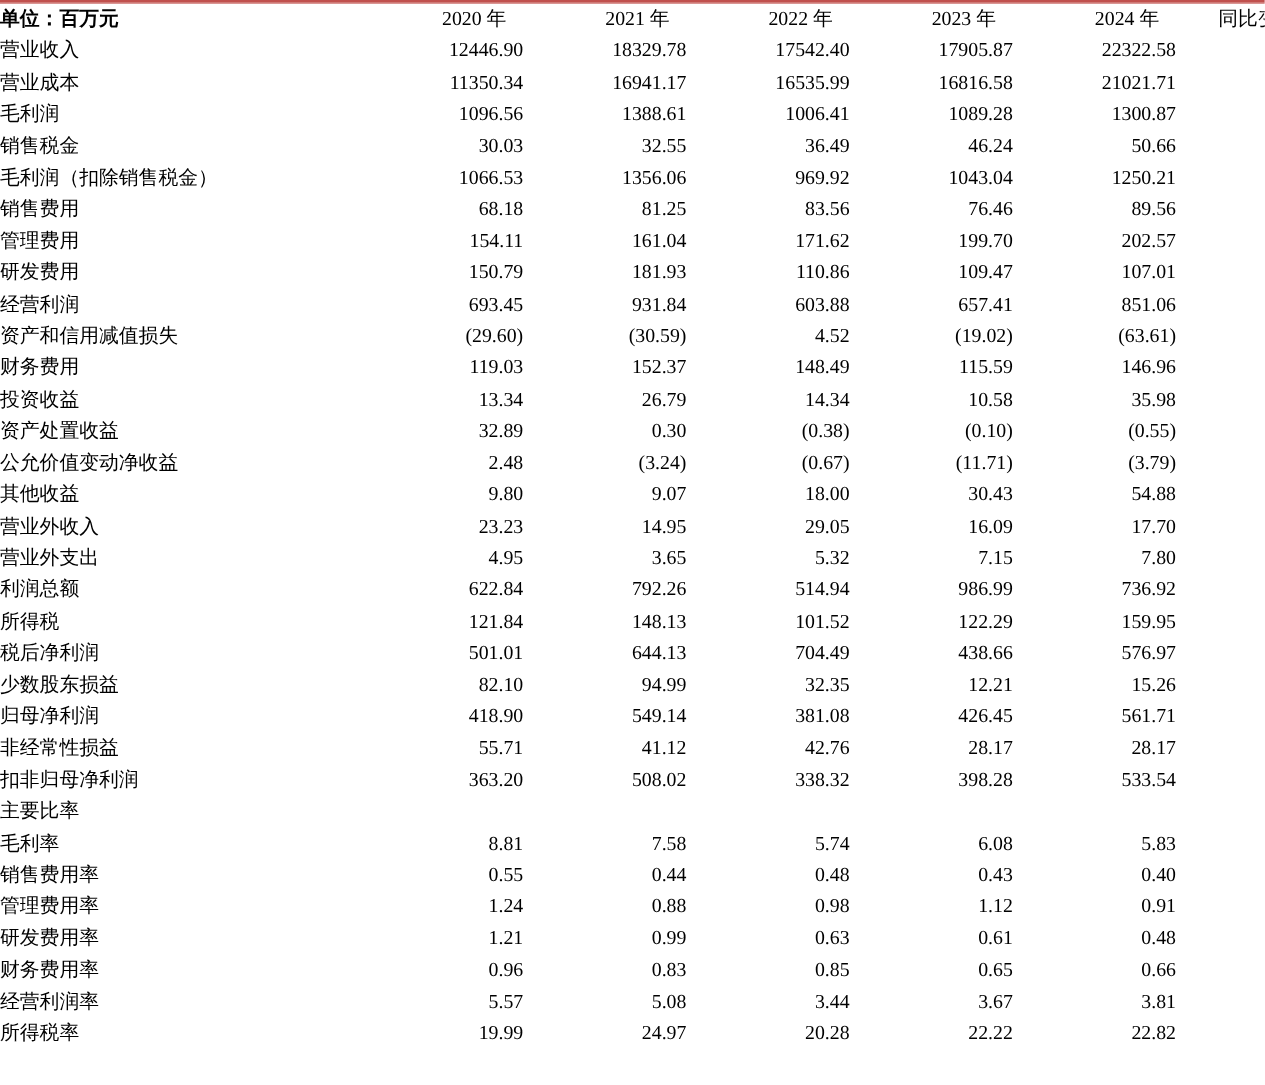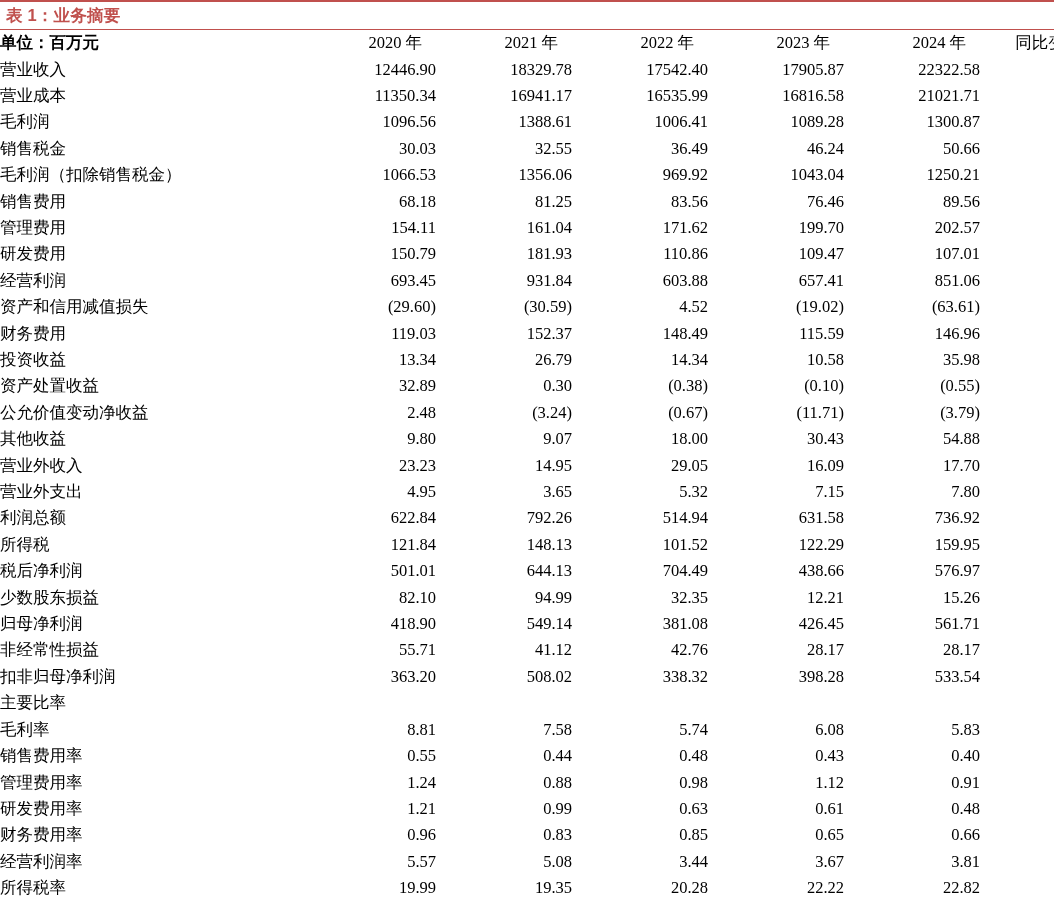--- a/index.html
+++ b/index.html
@@ -84,21 +84,20 @@
     font-family: "Liberation Serif", "DejaVu Serif", serif;
   }
 </style>
 </head>
 <body>
 
 <div class="page">
 
   <div class="rule-top"></div>
 
-  <div class="table-title">表 1：业务摘要</div>
 
   <div class="rule-head"></div>
 
   <table class="fin">
     <thead>
       <tr>
         <th class="c-label">单位：百万元</th>
         <th class="c-num">2020 年</th>
         <th class="c-num">2021 年</th>
         <th class="c-num">2022 年</th>
@@ -259,21 +258,21 @@
           <td class="c-num num">5.32</td>
           <td class="c-num num">7.15</td>
           <td class="c-num num">7.80</td>
           <td class="c-last num">9.04</td>
         </tr>
         <tr>
           <td class="c-label">利润总额</td>
           <td class="c-num num">622.84</td>
           <td class="c-num num">792.26</td>
           <td class="c-num num">514.94</td>
-          <td class="c-num num">631.58</td>
+          <td class="c-num num">986.99</td>
           <td class="c-num num">736.92</td>
           <td class="c-last num">31.37</td>
         </tr>
         <tr>
           <td class="c-label">所得税</td>
           <td class="c-num num">121.84</td>
           <td class="c-num num">148.13</td>
           <td class="c-num num">101.52</td>
           <td class="c-num num">122.29</td>
           <td class="c-num num">159.95</td>
@@ -383,21 +382,21 @@
           <td class="c-num num">5.57</td>
           <td class="c-num num">5.08</td>
           <td class="c-num num">3.44</td>
           <td class="c-num num">3.67</td>
           <td class="c-num num">3.81</td>
           <td class="c-last num">3.84</td>
         </tr>
         <tr>
           <td class="c-label">所得税率</td>
           <td class="c-num num">19.99</td>
-          <td class="c-num num">19.35</td>
+          <td class="c-num num">24.97</td>
           <td class="c-num num">20.28</td>
           <td class="c-num num">22.22</td>
           <td class="c-num num">22.82</td>
           <td class="c-last num">2.70</td>
         </tr>
       </tbody>
   </table>
 
 </div>
 

